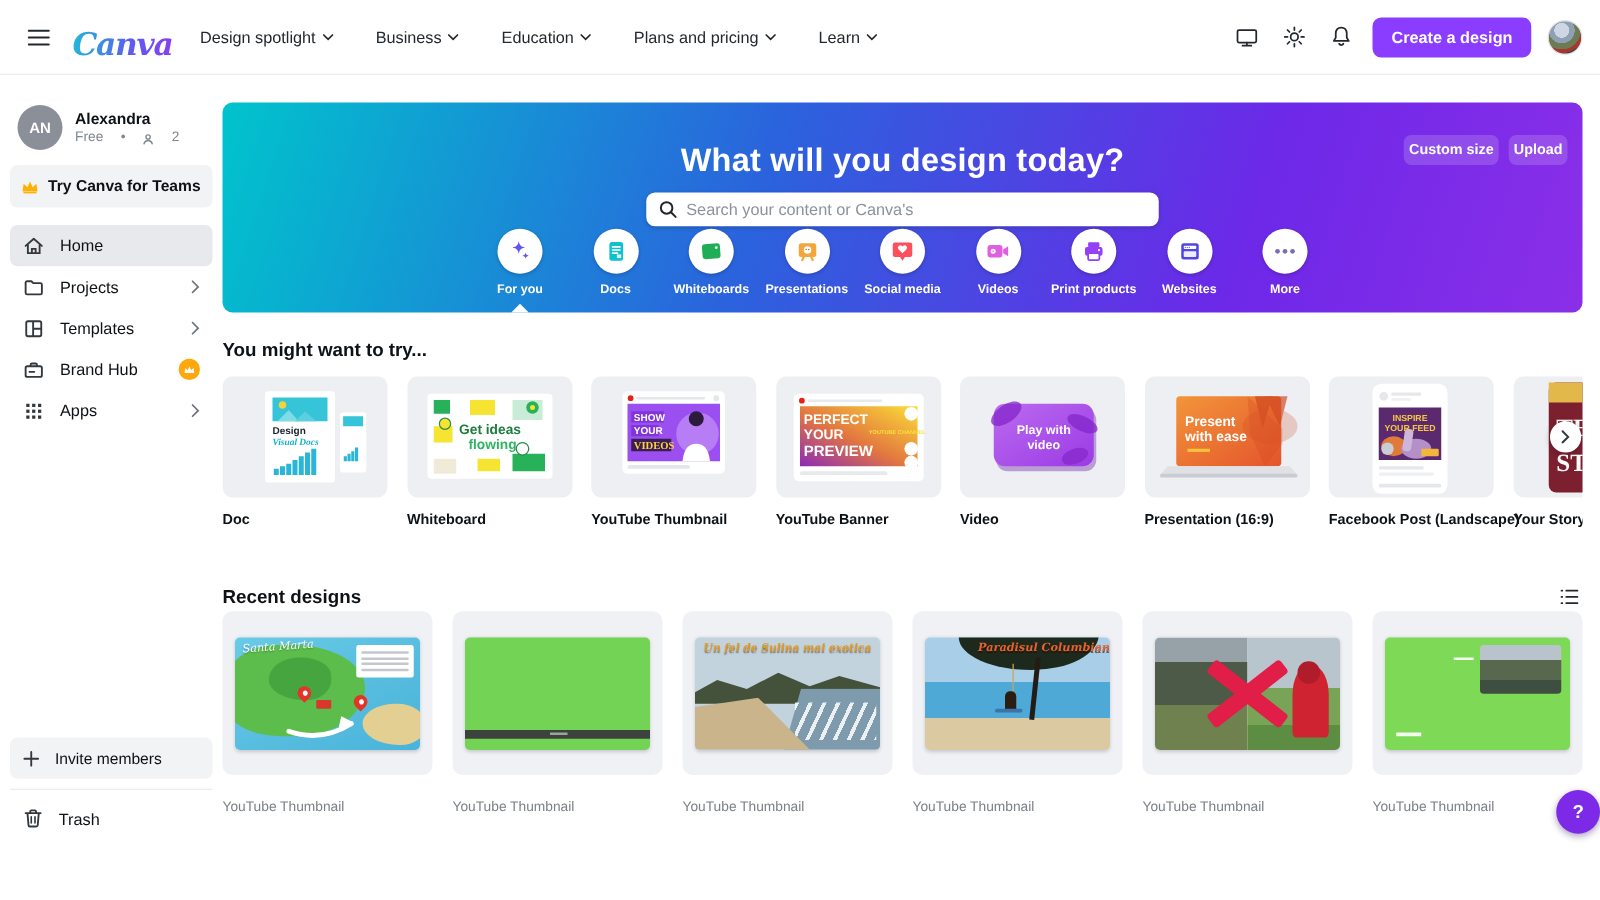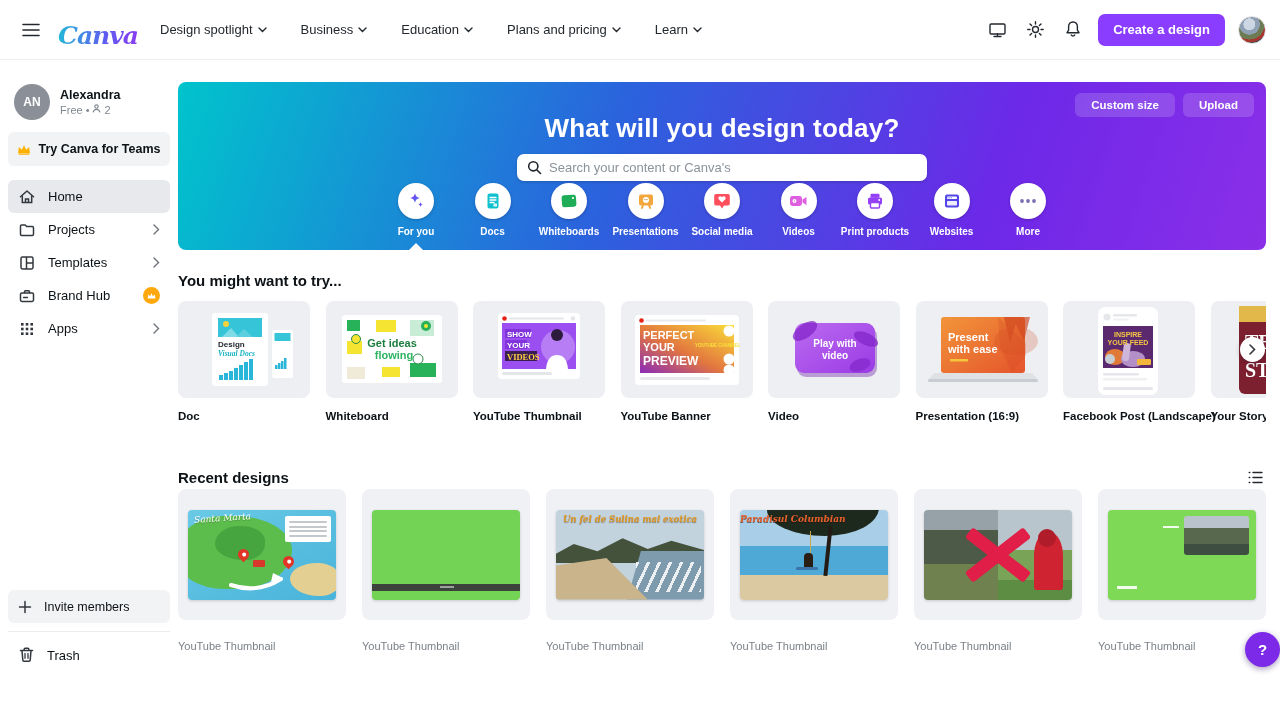--- a/index.html
+++ b/index.html
@@ -24,21 +24,21 @@
   .tb-avatar { width:28px; height:28px; border-radius:50%; margin-left:13px; cursor:pointer;
     background:radial-gradient(circle at 40% 28%,#cdd7e4 0 24%,#8fa0b5 25% 42%,#6d7b52 43% 62%,#a8362e 63% 74%,#3c4149 75%);
     border:1px solid #e2e2e6; }
 
   
   .sidebar { position:absolute; top:60px; left:0; bottom:0; width:178px; background:#fff; padding:24px 8px 0; }
   .profile { display:flex; align-items:center; gap:10px; padding:0 6px; }
   .p-avatar { width:36px; height:36px; border-radius:50%; background:#8a8f98; color:#fff;
     font-size:12px; font-weight:700; display:flex; align-items:center; justify-content:center; }
   .p-name { font-size:12.5px; font-weight:700; }
-  .p-sub { font-size:11px; color:#81878f; display:flex; align-items:flex-start; gap:3px; margin-top:2px; }
+  .p-sub { font-size:11px; color:#81878f; display:flex; align-items:flex-end; gap:14px; margin-top:2px; }
   .teams-btn { margin-top:12px; width:100%; height:34px; background:#f2f3f5; border:none; border-radius:6px;
     font-size:12.5px; font-weight:700; color:#0d1216; display:flex; align-items:center; justify-content:center;
     gap:7px; cursor:pointer; font-family:inherit; }
   .snav { margin-top:14px; display:flex; flex-direction:column; gap:0; }
   .snav-item { height:33px; display:flex; align-items:center; gap:12px; padding:0 10px; border-radius:6px;
     font-size:13px; cursor:pointer; position:relative; }
   .snav-item.active { background:#e7e9ec; }
   .snav-item .grow { flex:1; }
   .chev { color:#6d7379; display:flex; }
   .crown-badge { width:17px; height:17px; border-radius:50%; background:#ffa80b; display:flex;
@@ -49,22 +49,22 @@
   .sb-divider { border:none; border-top:1px solid #ececef; margin:8px 0; }
   .trash-row { height:30px; display:flex; align-items:center; gap:12px; padding:0 10px; font-size:13px;
     border-radius:6px; cursor:pointer; }
 
   
   .main { position:absolute; left:178px; top:60px; width:1088px; bottom:0; }
 
   .hero { margin-top:22px; height:168px; border-radius:8px; position:relative;
     background:linear-gradient(108deg,#00c4cc 0%,#2b62dd 40%,#6d28e8 75%,#8b2fe8 100%); }
   .hero-actions { position:absolute; top:11px; right:12px; display:flex; gap:8px; }
-  .hero-chip { height:24px; padding:0 16px; border:none; border-radius:6px; background:rgba(255,255,255,.16);
-    color:#fff; font-size:11.5px; font-weight:700; cursor:pointer; font-family:inherit; }
+  .hero-chip { height:24px; padding:0 4px; border:none; border-radius:6px; background:rgba(255,255,255,.16);
+    color:#fff; font-size:11.5px; font-weight:700; cursor:pointer; font-family:inherit;margin-top:15px; }
   .hero-title { text-align:center; padding-top:31px; color:#fff; font-size:26px; font-weight:800; letter-spacing:.2px; }
   .searchwrap { position:relative; width:410px; margin:10px auto 0; }
   .searchwrap svg { position:absolute; left:10px; top:6px; }
   .search-input { width:100%; height:27px; border:none; border-radius:7px; padding:0 10px 0 32px;
     font-size:13px; font-family:inherit; color:#21262c; outline:none; box-shadow:0 1px 3px rgba(20,30,60,.25); }
   .search-input::placeholder { color:#8b929a; }
   .cats { position:absolute; bottom:13px; left:0; right:0; display:flex; justify-content:center; }
   .cat { width:76.5px; display:flex; flex-direction:column; align-items:center; gap:7px; cursor:pointer; }
   .cat-circle { width:36px; height:36px; border-radius:50%; background:#fff; display:flex; align-items:center;
     justify-content:center; box-shadow:0 1px 3px rgba(10,10,40,.25); }
@@ -132,21 +132,21 @@
     text-shadow:0 1px 1px rgba(60,30,0,.5); }
 
   .t-swing { background:linear-gradient(180deg,#a9cfe8 0 40%,#4fa9d6 40% 72%,#dbc9a2 72% 100%); }
   .t-swing .canopy { position:absolute; left:18%; top:-14px; width:76%; height:45%; background:#1d291d;
     border-radius:0 0 48% 52%/0 0 70% 65%; }
   .t-swing .trunk { position:absolute; left:58%; top:18%; width:4px; height:55%; background:#241c14; transform:rotate(6deg); }
   .t-swing .rope { position:absolute; left:47%; top:24%; width:1.5px; height:34%; background:#caa84e; }
   .t-swing .person { position:absolute; left:43%; top:48%; width:9px; height:16px; background:#2a1d14;
     border-radius:4px 4px 2px 2px; }
   .t-swing .seat { position:absolute; left:38%; top:64%; width:22px; height:3px; background:#3a74a8; border-radius:2px; }
-  .t-swing .photo-title { position:absolute; top:4px; left:0; right:0; text-align:left; color:#e8622e;
+  .t-swing .photo-title { position:absolute; top:4px; left:0; right:0; text-align:right; color:#e8622e;
     font-size:9px; font-weight:700; font-style:italic; font-family:"DejaVu Serif",serif;
     text-shadow:0 1px 0 rgba(40,10,0,.6); }
 
   .t-collage .half-l { position:absolute; left:0; top:0; width:50%; height:100%;
     background:linear-gradient(180deg,#97a2a8 0 22%,#4c5a47 22% 60%,#6f814f 60%); }
   .t-collage .half-r { position:absolute; right:0; top:0; width:50%; height:100%;
     background:linear-gradient(180deg,#b9c5cd 0 45%,#79a457 45% 78%,#5d8c43 78%); }
   .t-collage .figure { position:absolute; right:6%; top:26%; width:20%; height:64%; background:#cf2332; border-radius:40% 40% 8% 8%; }
   .t-collage .hood { position:absolute; right:11%; top:22%; width:12%; height:20%; background:#b01c2a; border-radius:50%; }
   .t-collage .xbar { position:absolute; left:50%; top:50%; width:74px; height:13px; background:#e01e48; border-radius:3px; }

